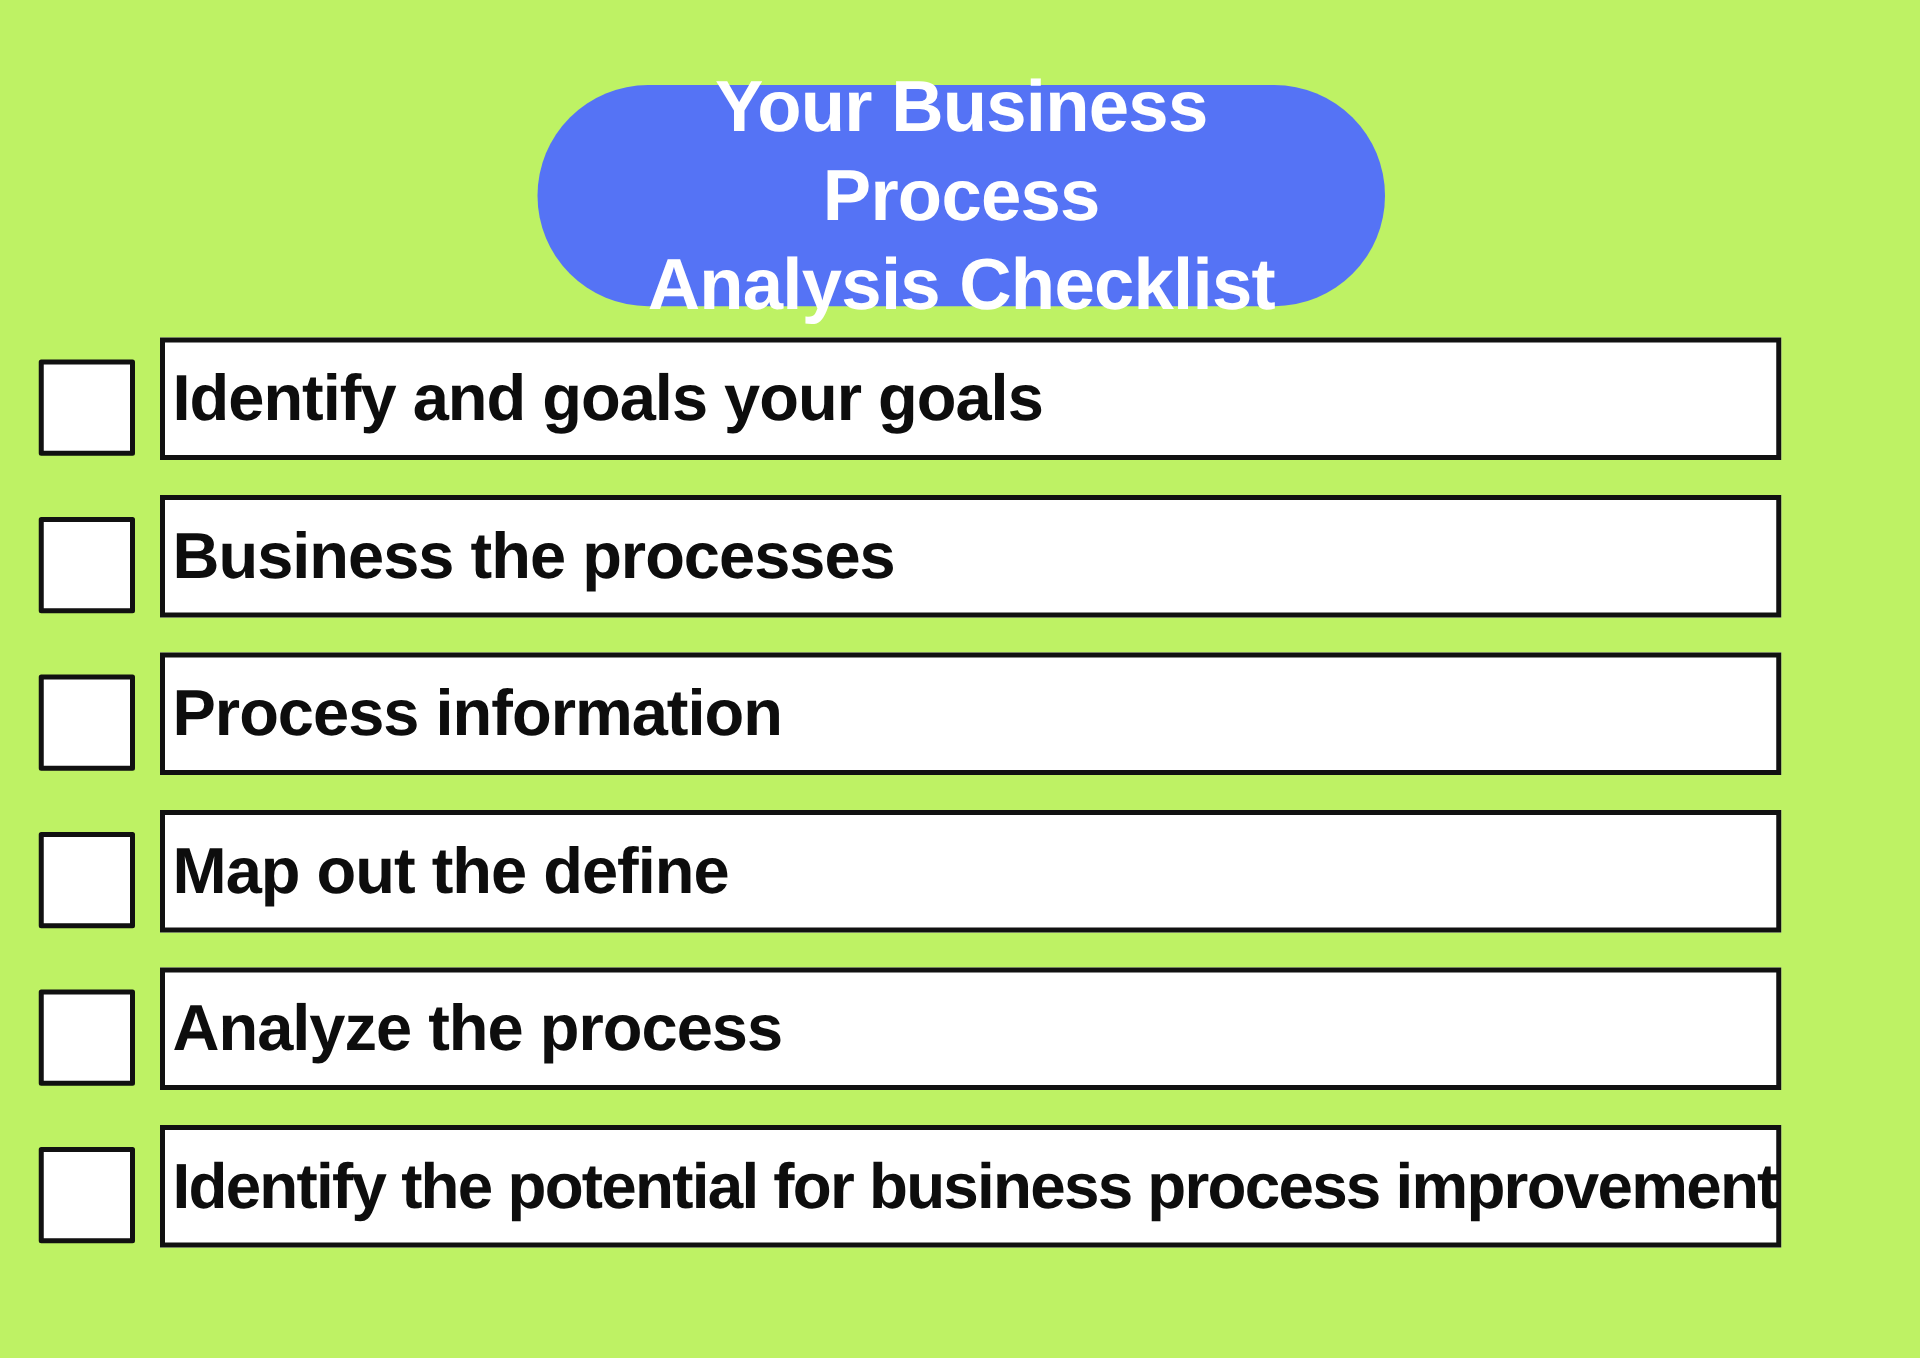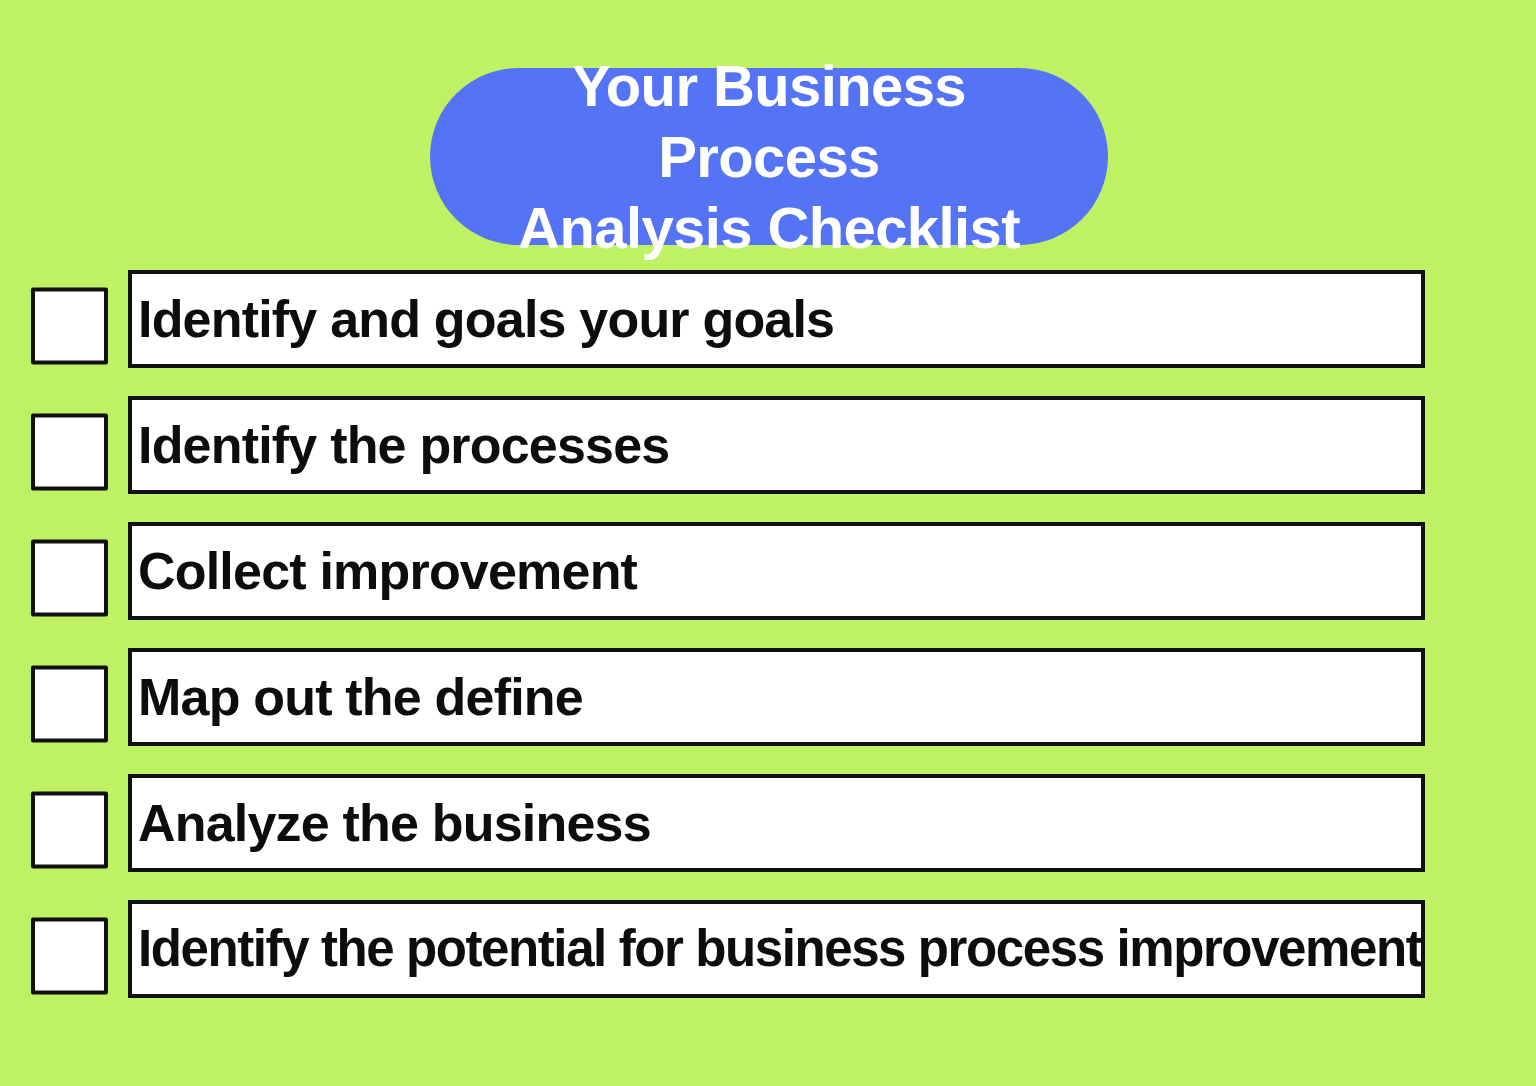--- a/index.html
+++ b/index.html
@@ -116,42 +116,42 @@
     <div class="check-row">
       <div class="checkbox"></div>
       <div class="label-box">
         <span class="label-text">Identify and goals your goals</span>
       </div>
     </div>
 
     <div class="check-row">
       <div class="checkbox"></div>
       <div class="label-box">
-        <span class="label-text">Identify the processes</span>
+        <span class="label-text">Business the processes</span>
       </div>
     </div>
 
     <div class="check-row">
       <div class="checkbox"></div>
       <div class="label-box">
-        <span class="label-text">Collect improvement</span>
+        <span class="label-text">Process information</span>
       </div>
     </div>
 
     <div class="check-row">
       <div class="checkbox"></div>
       <div class="label-box">
         <span class="label-text">Map out the define</span>
       </div>
     </div>
 
     <div class="check-row">
       <div class="checkbox"></div>
       <div class="label-box">
-        <span class="label-text">Analyze the business</span>
+        <span class="label-text">Analyze the process</span>
       </div>
     </div>
 
     <div class="check-row">
       <div class="checkbox"></div>
       <div class="label-box">
         <span class="label-text tight">Identify the potential for business process improvement</span>
       </div>
     </div>
 

